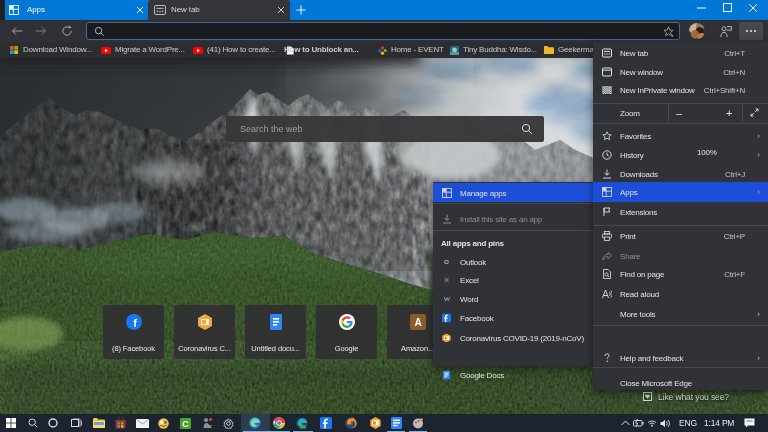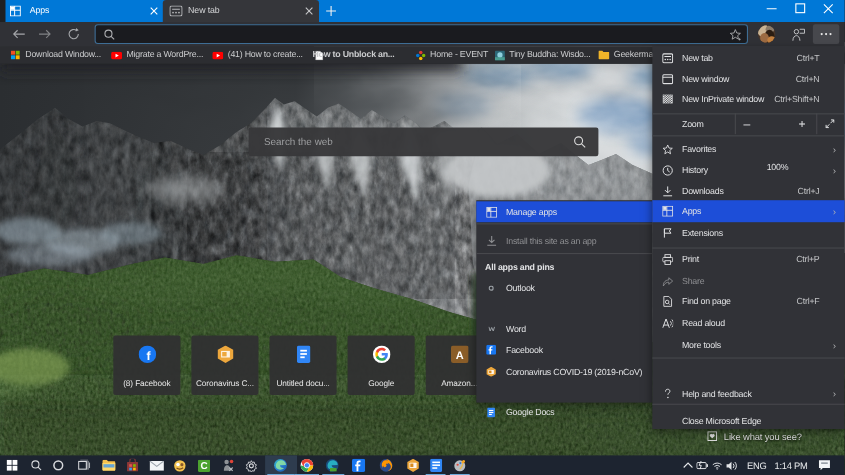--- a/index.html
+++ b/index.html
@@ -572,20 +572,26 @@
   <div class="sep" style="top:48px"></div>
   <div class="mi" style="top:51px">
       <span class="txt" style="left:8px;font-weight:bold;">All apps and pins</span>
     </div>
   <div class="mi" style="top:70px">
     <svg class="ic" style="width:5px;height:5px;left:11px" viewBox="0 0 5 5">
         <circle cx="2.5" cy="2.5" r="1.8" fill="none" stroke="#9aa0a5" stroke-width="1.1"></circle>
       </svg>
     <span class="txt">Outlook</span>
   </div>
+  <div class="mi" style="top:88.5px">
+    <svg class="ic" style="width:5px;height:5px;left:11px" viewBox="0 0 5 5">
+        <path d="M0.5 0.5 L4.5 4.5 M4.5 0.5 L0.5 4.5" stroke="#9aa0a5" stroke-width="1"></path>
+      </svg>
+    <span class="txt">Excel</span>
+  </div>
   <div class="mi" style="top:107.5px">
     <svg class="ic" style="width:6px;height:5px;left:11px" viewBox="0 0 6 5">
         <path d="M0.4 0.6 L1.6 4.4 L3 1.2 L4.4 4.4 L5.6 0.6" fill="none" stroke="#9aa0a5" stroke-width="0.9"></path>
       </svg>
     <span class="txt">Word</span>
   </div>
   <div class="mi" style="top:126.5px">
     <svg class="ic" style="width:9px;height:9px;left:9px" viewBox="0 0 9 9">
         <rect width="9" height="9" rx="1.4" fill="#1877f2"></rect>
         <path d="M5.8 2.4 H4.9 C4.5 2.4 4.3 2.7 4.3 3.1 V4 H5.7 L5.5 5.2 H4.3 V8.6 H3 V5.2 H2.1 V4 H3 V3 C3 2 3.6 1.2 4.8 1.2 H5.8 Z" fill="#fff"></path>

